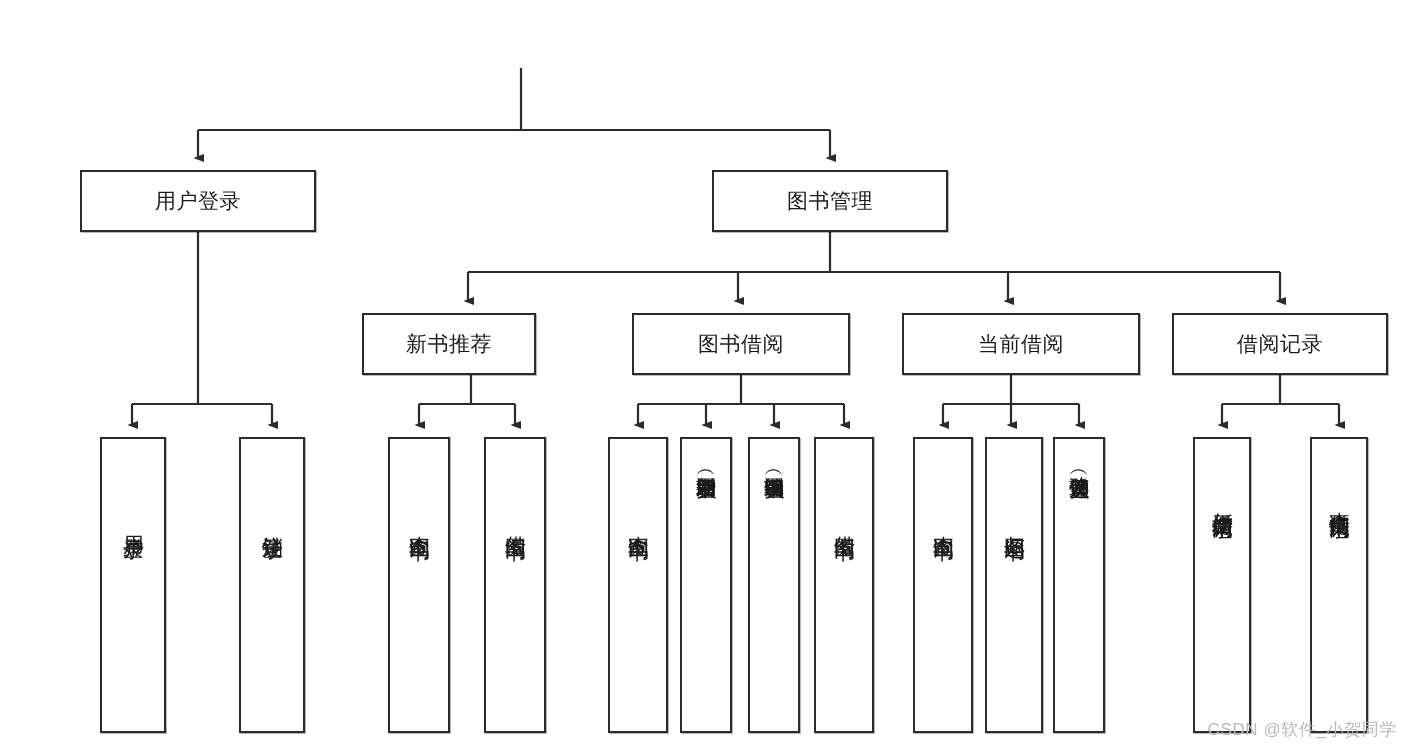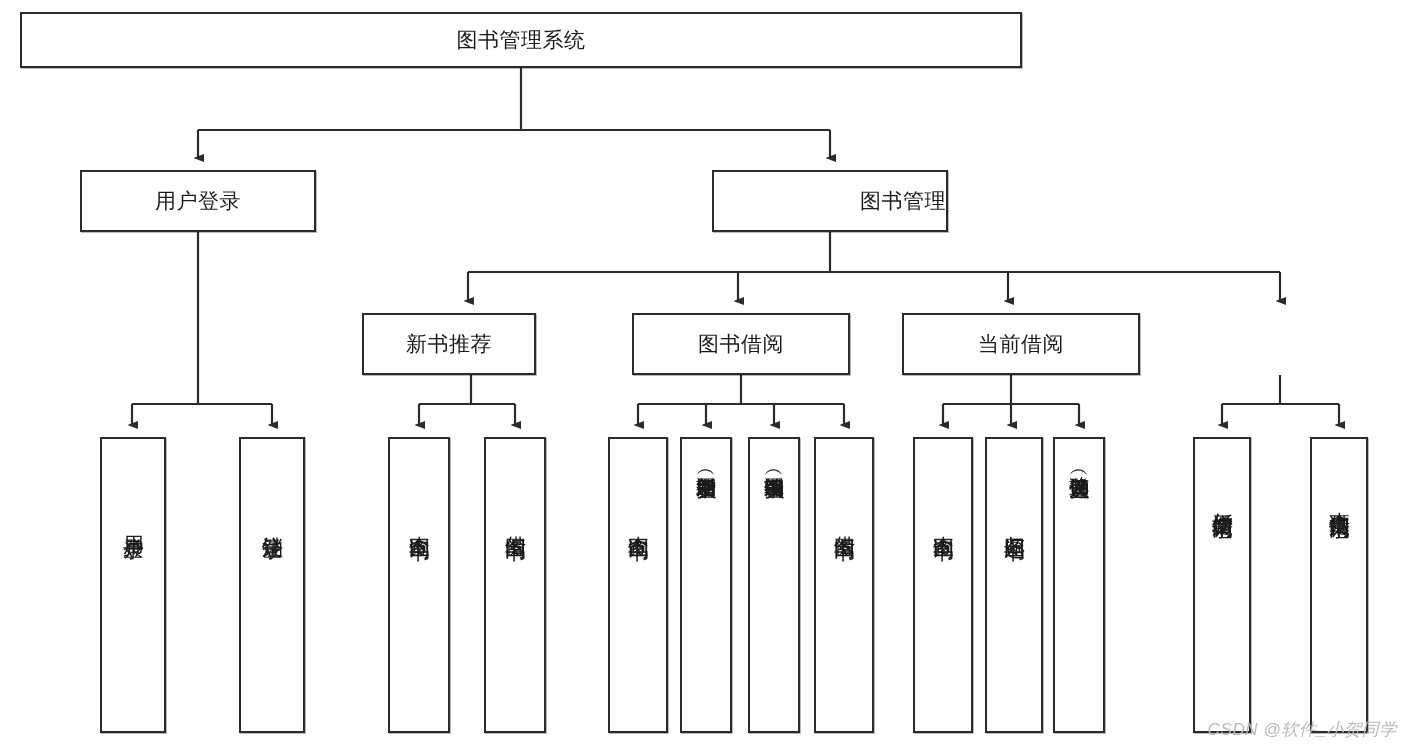--- a/index.html
+++ b/index.html
@@ -73,21 +73,20 @@
     padding-top: 4px;
   }
   .watermark {
     position: absolute;
     right: 8px;
     bottom: 6px;
     font-size: 17px;
     color: #b9b9b9;
     letter-spacing: 0.6px;
     white-space: nowrap;
-    font-style: italic;
   }
 </style>
 </head>
 <body>
 
 <div id="canvas">
 
   <svg class="wires" viewBox="0 0 1405 747" xmlns="http://www.w3.org/2000/svg">
     <defs>
       <marker id="arrow" markerWidth="10" markerHeight="10" refX="5" refY="6" orient="auto" markerUnits="userSpaceOnUse">
@@ -131,40 +130,40 @@
       <path d="M1011,404 L1011,425" marker-end="url(#arrow)"></path>
       <path d="M1079,404 L1079,425" marker-end="url(#arrow)"></path>
 
       <path d="M1280,375 L1280,404"></path>
       <path d="M1222,404 L1339,404"></path>
       <path d="M1222,404 L1222,425" marker-end="url(#arrow)"></path>
       <path d="M1339,404 L1339,425" marker-end="url(#arrow)"></path>
     </g>
   </svg>
 
-  <div class="node horiz" style="left:20px; top:12px; width:1002px; height:56px;">
-    <span class="label">图书管理系统</span>
-  </div>
 
   <div class="node horiz" style="left:80px; top:170px; width:236px; height:62px;">
     <span class="label">用户登录</span>
   </div>
-  <div class="node horiz" style="left:712px; top:170px; width:236px; height:62px;justify-content:flex-end;">
+  <div class="node horiz" style="left:712px; top:170px; width:236px; height:62px;">
     <span class="label">图书管理</span>
   </div>
 
   <div class="node horiz" style="left:362px; top:313px; width:174px; height:62px;">
     <span class="label">新书推荐</span>
   </div>
   <div class="node horiz" style="left:632px; top:313px; width:218px; height:62px;">
     <span class="label">图书借阅</span>
   </div>
   <div class="node horiz" style="left:902px; top:313px; width:238px; height:62px;">
     <span class="label">当前借阅</span>
   </div>
+  <div class="node horiz" style="left:1172px; top:313px; width:216px; height:62px;">
+    <span class="label">借阅记录</span>
+  </div>
 
   <div class="node vert mid" style="left:100px; top:437px; width:66px; height:296px;">
     <span class="label">用户登录</span>
   </div>
   <div class="node vert mid" style="left:239px; top:437px; width:66px; height:296px;">
     <span class="label">注销登录</span>
   </div>
 
   <div class="node vert mid" style="left:388px; top:437px; width:62px; height:296px;">
     <span class="label">查询图书</span>

